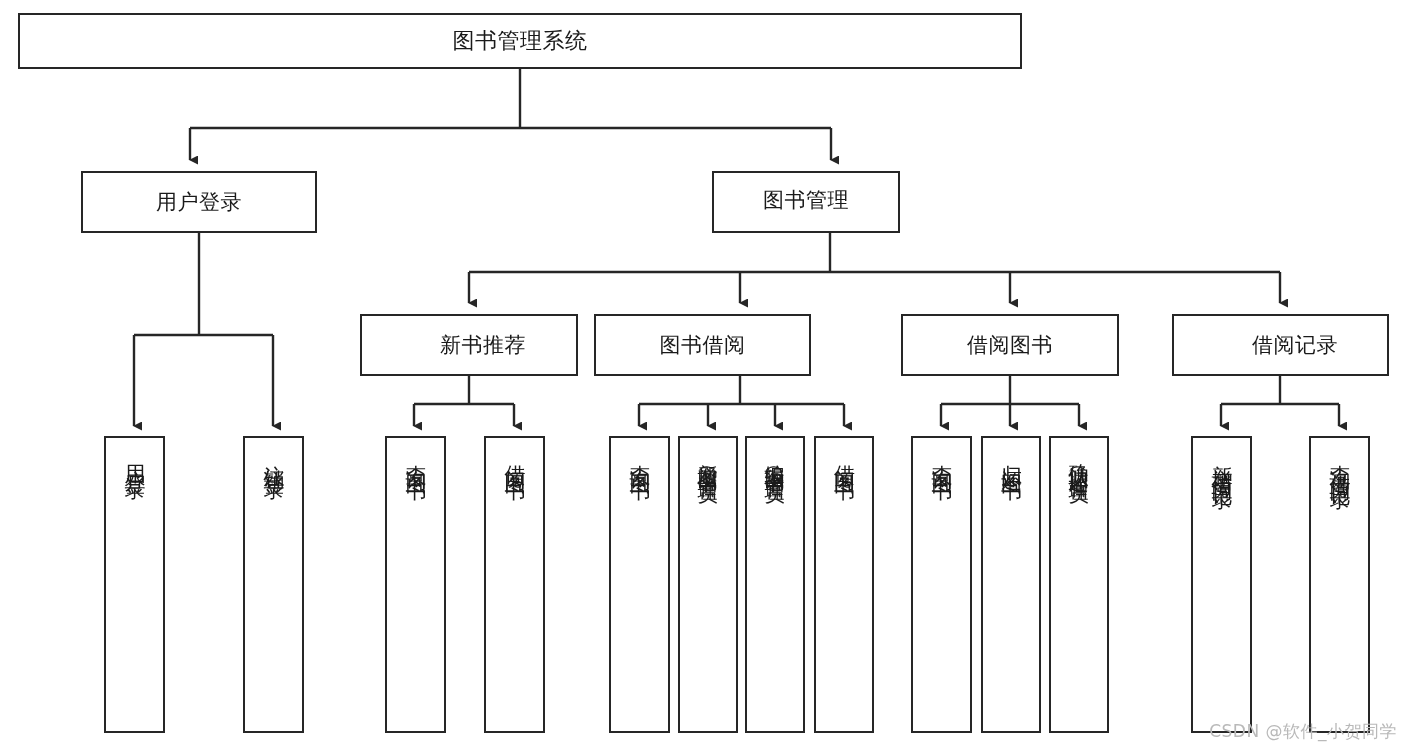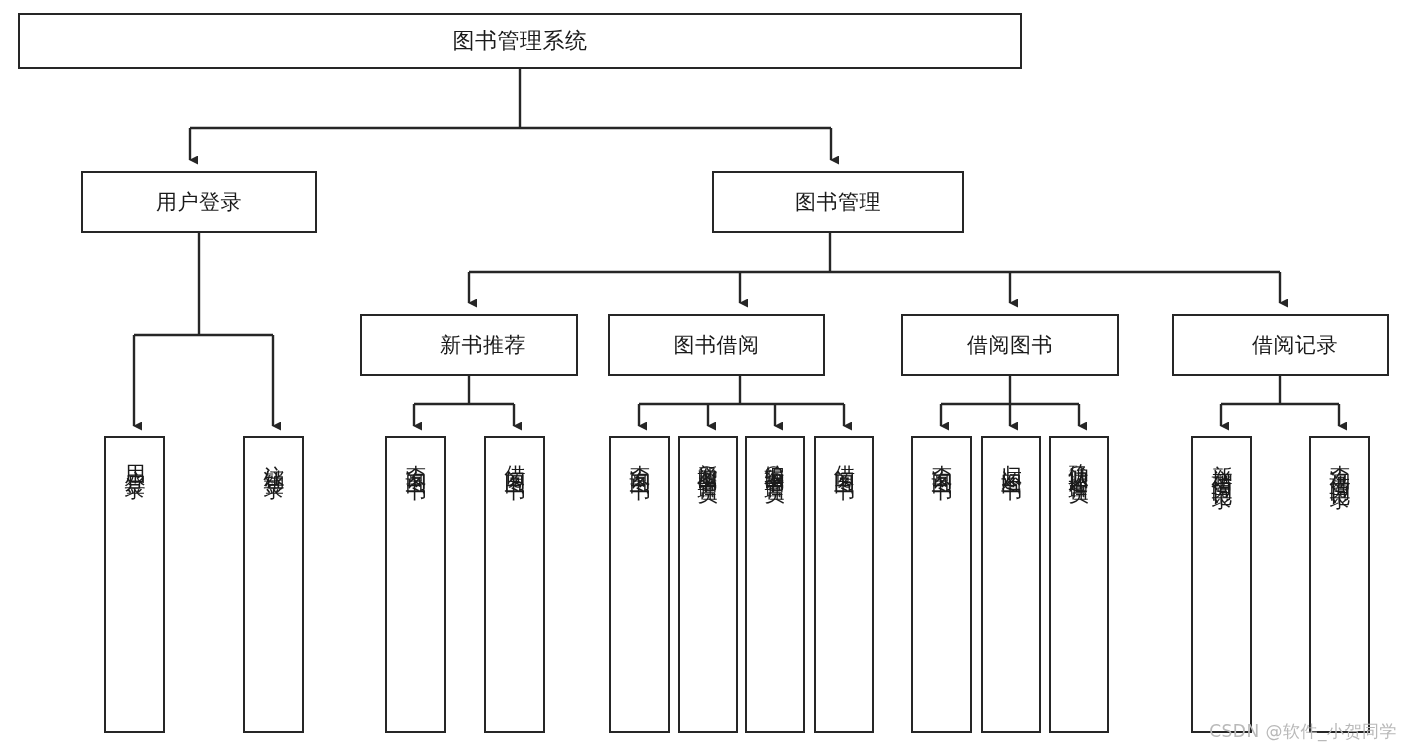--- a/index.html
+++ b/index.html
@@ -130,28 +130,28 @@
     </g>
   </svg>
 
   <div class="node h root" style="left:18px; top:13px; width:1004px; height:56px;">
     <span class="label">图书管理系统</span>
   </div>
 
   <div class="node h" style="left:81px; top:171px; width:236px; height:62px;">
     <span class="label">用户登录</span>
   </div>
-  <div class="node h" style="left:712px; top:171px; width:252px; height:62px;">
+  <div class="node h" style="left:712px; top:171px; width:188px; height:62px;font-family:Liberation Mono, monospace;">
     <span class="label">图书管理</span>
   </div>
 
   <div class="node h" style="left:360px; top:314px; width:218px; height:62px;padding-left:28px;">
     <span class="label">新书推荐</span>
   </div>
-  <div class="node h" style="left:608px; top:314px; width:217px; height:62px;">
+  <div class="node h" style="left:594px; top:314px; width:217px; height:62px;">
     <span class="label">图书借阅</span>
   </div>
   <div class="node h" style="left:901px; top:314px; width:218px; height:62px;">
     <span class="label">借阅图书</span>
   </div>
   <div class="node h" style="left:1172px; top:314px; width:217px; height:62px;padding-left:29px;">
     <span class="label">借阅记录</span>
   </div>
 
   <div class="node v" style="left:104px; top:436px; width:61px; height:297px;">

